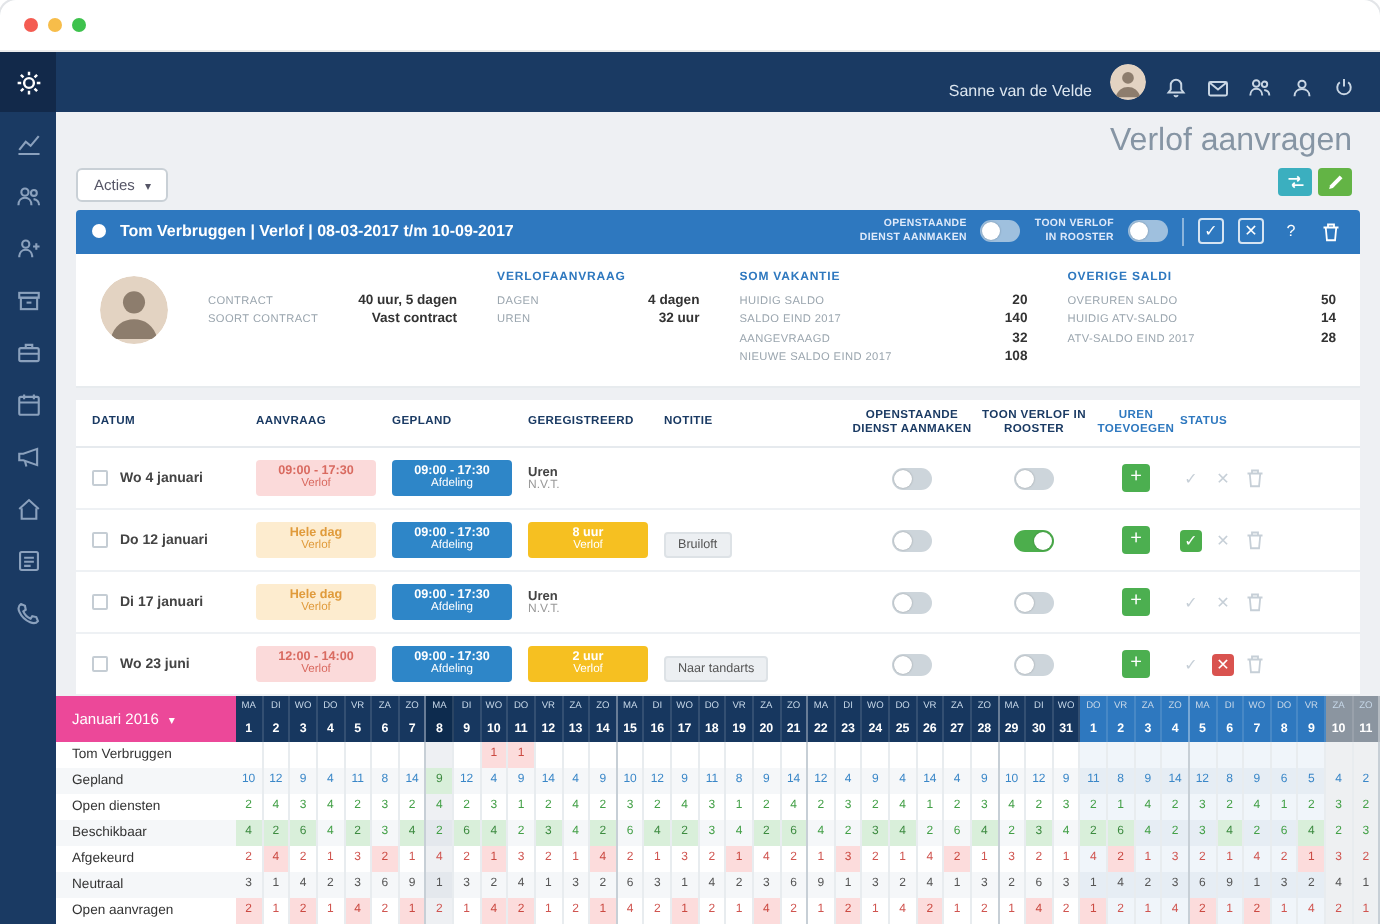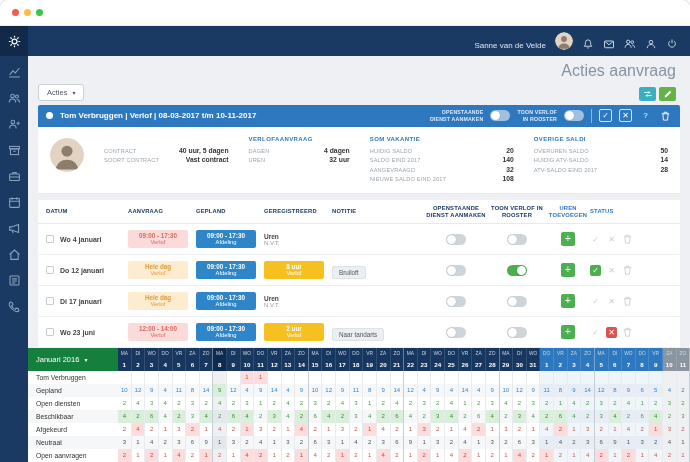--- a/index.html
+++ b/index.html
@@ -15,21 +15,21 @@
   .user-name{color:#dce6f0;font-size:8px}
   .avatar{width:18px;height:18px;border-radius:50%;overflow:hidden;flex:none}
   .tb-ico{color:#c9d6e4;display:flex}
   
   .shell{display:flex;height:406px}
   .sidebar{width:28px;background:#1a3a63;display:flex;flex-direction:column;align-items:center;padding-top:10px;gap:13px;flex:none}
   .sb-ico{color:#8ba1bd;display:flex;cursor:pointer}
   .main{flex:1;display:flex;flex-direction:column;overflow:hidden}
   .page-title{text-align:right;color:#8painted}
   .page-title{font-size:16px;color:#8695a4;padding:6px 14px 0;font-weight:400}
-  .actionrow{display:flex;justify-content:space-between;align-items:flex-end;padding:4px 10px 0}
+  .actionrow{display:flex;justify-content:space-between;align-items:flex-start;padding:4px 10px 0}
   .acties-btn{background:#fff;border:1px solid #c9d0d6;border-radius:3px;font-size:7.5px;color:#556;padding:3px 8px;display:flex;align-items:center;gap:5px;cursor:pointer}
   .mini-btns{display:flex;gap:3px;margin-right:4px}
   .mini-btn{width:17px;height:14px;border-radius:2px;display:flex;align-items:center;justify-content:center;color:#fff;cursor:pointer}
   
   .reqbar{margin:4px 10px 0;background:#2e78bf;height:24px;display:flex;align-items:center;padding:0 8px;border-radius:2px 2px 0 0}
   .req-dot{width:7px;height:7px;background:#fff;border-radius:50%;margin-right:7px;flex:none}
   .req-title{color:#fff;font-size:8px;font-weight:bold;white-space:nowrap}
   .req-right{margin-left:auto;display:flex;align-items:center;gap:7px}
   .req-tlabel{color:#dfeafa;font-size:5.2px;text-align:right;line-height:1.3;letter-spacing:.2px;font-weight:bold}
   .vsep{width:1px;height:14px;background:rgba(255,255,255,.45)}
@@ -74,21 +74,21 @@
   .pr2{font-size:6px;color:#999}
   .note{background:#eceff2;border:1px solid #dde2e6;border-radius:2px;padding:2px 6px;font-size:6.3px;color:#555;display:inline-block}
   .plusbtn{width:14px;height:14px;background:#4caf50;border:none;border-radius:2px;color:#fff;font-size:10px;line-height:1;display:flex;align-items:center;justify-content:center;cursor:pointer}
   .statwrap{display:flex;gap:5px;align-items:center}
   .sico{font-size:8px;color:#c6cfd7;cursor:pointer;display:flex;align-items:center;justify-content:center;min-width:11px;height:11px}
   .sico.ok{background:#4cae4c;color:#fff;border-radius:2px}
   .sico.no{background:#d9534f;color:#fff;border-radius:2px}
   
   .calendar{margin-top:auto}
   .cal-header{display:flex}
-  .cal-label{width:90px;flex:none;background:#15803d;color:#fff;font-size:7.5px;display:flex;align-items:center;padding-left:8px;gap:5px;cursor:pointer}
+  .cal-label{width:90px;flex:none;background:#ec4899;color:#fff;font-size:7.5px;display:flex;align-items:center;padding-left:8px;gap:5px;cursor:pointer}
   .cal-hcols{flex:1;min-width:0}
   .cal-hrow{display:flex}
   .hc{flex:1;background:#17375f;color:#c6d7e8;font-size:4.8px;text-align:center;line-height:11px;border-right:1px solid rgba(255,255,255,.12);overflow:hidden}
   .cal-dates .hc{color:#fff;font-weight:bold;font-size:6.2px;line-height:12px}
   .hc.wk{border-right:1px solid rgba(255,255,255,.35)}
   .hc.act{background:#0d2b4e}
   .hc.feb{background:#2e78bf}
   .hc.gray{background:#8b95a0}
   .cal-row{display:flex;background:#fff}
   .cal-row:nth-child(even){background:#f5f7f9}
@@ -232,21 +232,21 @@
           </svg>
         </span>
       <span class="sb-ico">
           <svg width="13" height="13" viewBox="0 0 16 16" fill="none" stroke="currentColor" stroke-width="1.3">
             <path d="M3 2.5l2.5 1 .5 2.5-1.5 1a8 8 0 0 0 4.5 4.5l1-1.5 2.5.5 1 2.5c-1 1.3-2.8 1.6-4.8.7-3-1.3-5.4-3.7-6.6-6.4-.9-2-.6-3.8.9-4.8z"></path>
           </svg>
         </span>
     </div>
 
     <div class="main">
-      <div class="page-title">Acties aanvraag</div>
+      <div class="page-title">Verlof aanvragen</div>
 
       <div class="actionrow">
         <button class="acties-btn">
           <span>Acties</span>
           <span class="caret">▾</span>
         </button>
         <div class="mini-btns">
           <span class="mini-btn" style="background:#3bafbf">
               <svg width="10" height="10" viewBox="0 0 16 16" fill="none" stroke="currentColor" stroke-width="1.4">
                 <path d="M2 5.5h9M11 5.5L9 3.5M11 5.5L9 7.5M14 10.5H5M5 10.5l2-2M5 10.5l2 2"></path>
@@ -255,21 +255,21 @@
           <span class="mini-btn" style="background:#63b445">
               <svg width="10" height="10" viewBox="0 0 16 16" fill="currentColor">
                 <path d="M2.5 13.5l.8-3L11 2.8l2.2 2.2L5.5 12.7z"></path>
               </svg>
             </span>
         </div>
       </div>
 
       <div class="reqbar">
         <span class="req-dot"></span>
-        <span class="req-title">Tom Verbruggen | Verlof | 08-03-2017 t/m 10-11-2017</span>
+        <span class="req-title">Tom Verbruggen | Verlof | 08-03-2017 t/m 10-09-2017</span>
         <div class="req-right">
           <span class="req-tlabel">
             <span>OPENSTAANDE</span><br><span>DIENST AANMAKEN</span>
           </span>
           <span class="toggle"></span>
           <span class="req-tlabel">
             <span>TOON VERLOF</span><br><span>IN ROOSTER</span>
           </span>
           <span class="toggle"></span>
           <span class="vsep"></span>

